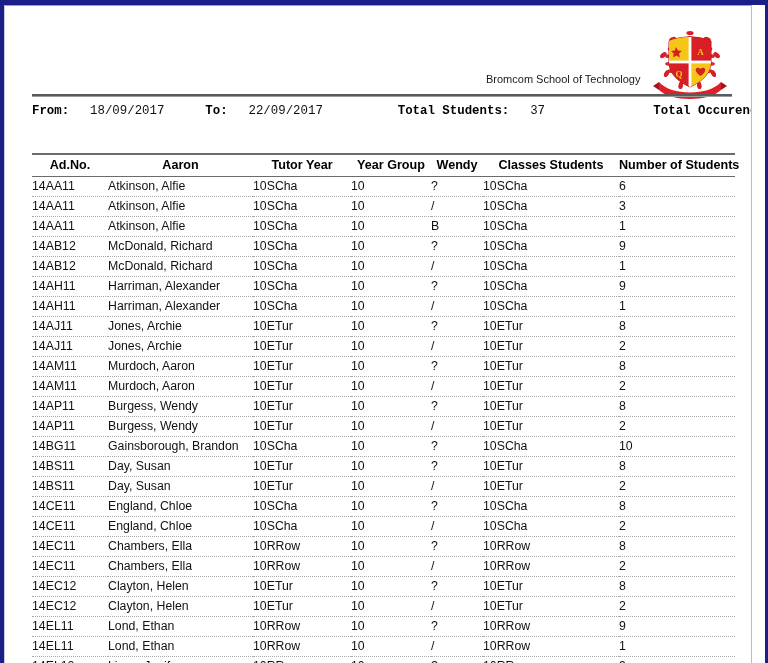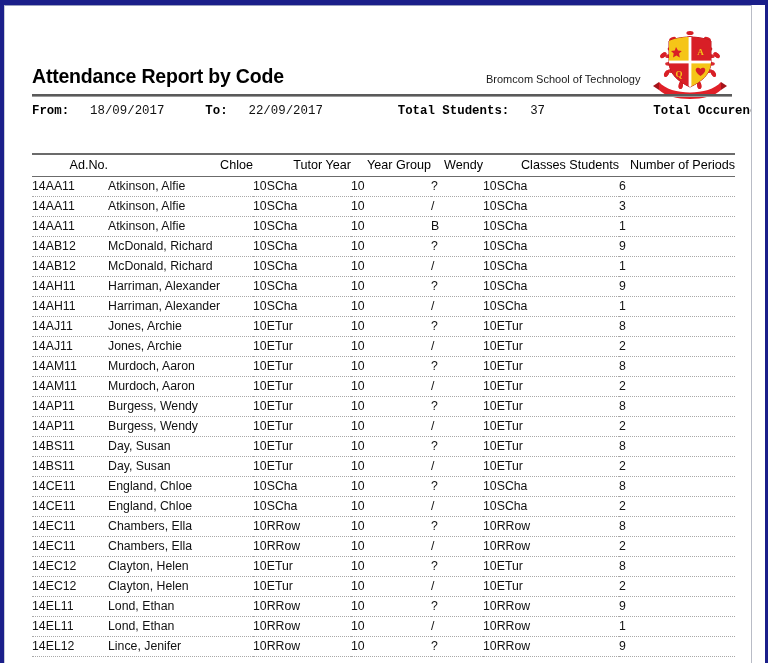--- a/index.html
+++ b/index.html
@@ -140,22 +140,22 @@
     top: 143px;
     width: 703px;
   }
   table#report-table {
     border-collapse: collapse;
     width: 703px;
     table-layout: fixed;
     font-size: 12.3px;
   }
   table#report-table thead th {
-    text-align: right;
-    font-weight: normal;
+    text-align: center;
+    font-weight: bold;
     font-size: 12.6px;
     color: #000000;
     padding: 3px 0 4px 0;
     white-space: nowrap;
     border-top: 2px solid #6b6b6b;
     border-bottom: 1px solid #6b6b6b;
   }
   table#report-table tbody td {
     padding: 2px 0 2px 0;
     color: #111111;
@@ -180,21 +180,20 @@
 </head>
 <body>
 
 <div id="app-frame">
   <div id="frame-inner-line"></div>
 
   <div id="page-sheet">
 
     <div id="report-header">
 
-      <div id="report-title">Attendance Report by Code</div>
 
       <div id="school-name">Bromcom School of Technology</div>
 
       <div id="crest">
         <svg viewBox="0 0 86 78" xmlns="http://www.w3.org/2000/svg">
           <g>
 
             <g id="wreath" fill="#d81f26">
 
               <g transform="translate(43,36)">
@@ -294,26 +293,26 @@
             <col class="col-name">
             <col class="col-tutor">
           <col class="col-year">
             <col class="col-mark">
             <col class="col-class">
           <col class="col-periods">
         </colgroup>
         <thead>
           <tr>
             <th>Ad.No.</th>
-            <th>Chloe</th>
+            <th>Aaron</th>
             <th>Tutor Year</th>
             <th>Year Group</th>
             <th>Wendy</th>
             <th>Classes Students</th>
-            <th>Number of Periods</th>
+            <th>Number of Students</th>
           </tr>
         </thead>
         <tbody id="table-body">
             <tr>
               <td>14AA11</td>
               <td>Atkinson, Alfie</td>
               <td>10SCha</td>
               <td>10</td>
               <td class="cell-mark">?</td>
               <td>10SCha</td>
@@ -421,20 +420,29 @@
             <tr>
               <td>14AP11</td>
               <td>Burgess, Wendy</td>
               <td>10ETur</td>
               <td>10</td>
               <td class="cell-mark">/</td>
               <td>10ETur</td>
               <td>2</td>
             </tr>
             <tr>
+              <td>14BG11</td>
+              <td>Gainsborough, Brandon</td>
+              <td>10SCha</td>
+              <td>10</td>
+              <td class="cell-mark">?</td>
+              <td>10SCha</td>
+              <td>10</td>
+            </tr>
+            <tr>
               <td>14BS11</td>
               <td>Day, Susan</td>
               <td>10ETur</td>
               <td>10</td>
               <td class="cell-mark">?</td>
               <td>10ETur</td>
               <td>8</td>
             </tr>
             <tr>
               <td>14BS11</td>

